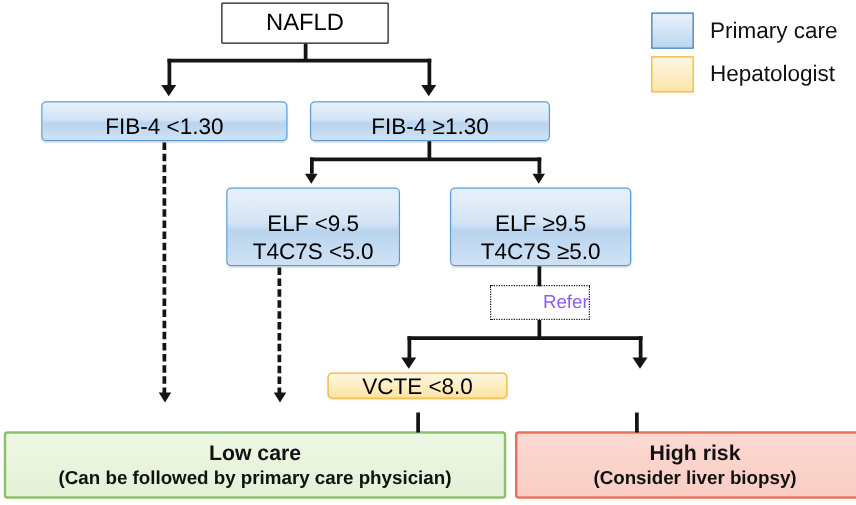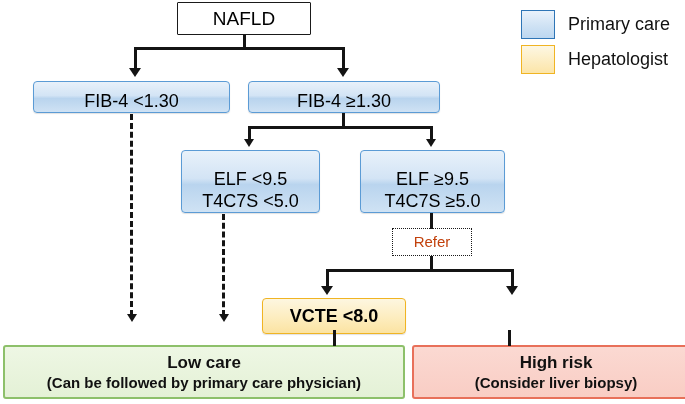--- a/index.html
+++ b/index.html
@@ -17,21 +17,21 @@
   .n-blue{border:1.5px solid #5b9bd5;border-radius:4px;color:#000;font-size:18px;
           background:linear-gradient(to bottom,#e8f1fa 0%,#d3e4f5 45%,#b9d4ee 55%,#cfe2f4 100%);
           box-shadow:0 1px 1px rgba(0,0,0,.12);justify-content:flex-end;}
 
   
   .n-yellow{border:1.8px solid #f0b423;border-radius:4px;color:#000;font-size:18px;
             background:linear-gradient(to bottom,#fdf6e0 0%,#fdeec2 50%,#fbe3a2 100%);
             box-shadow:0 1px 1px rgba(0,0,0,.12);}
 
   
-  .n-refer{border:1.6px dotted #1a1a1a;background:#ffffff;color:#c2410c;font-size:15px;}
+  .n-refer{border:1.6px dotted #1a1a1a;background:#ffffff;color:#8b5cf6;font-size:15px;align-items:flex-end;}
 
   
   .n-green{border:2.2px solid #8dc06a;border-radius:3px;color:#111;
            background:linear-gradient(to bottom,#eef7e4 0%,#e4f1d6 100%);}
   .n-red{border:2.2px solid #e8705a;border-radius:3px;color:#111;
          background:linear-gradient(to bottom,#fbd9d2 0%,#f9cdc4 100%);}
   .n-green .l1,.n-red .l1{font-weight:bold;font-size:17px;line-height:20px;}
   .n-green .l2,.n-red .l2{font-weight:bold;font-size:15px;line-height:19px;}
 
   .ln{line-height:22px;white-space:nowrap;}
@@ -78,21 +78,21 @@
 
   <div class="node n-blue" style="left:360px;top:150px;width:145px;height:63px;">
     <span class="ln">ELF ≥9.5</span>
     <span class="ln">T4C7S ≥5.0</span>
   </div>
 
   <div class="node n-refer" style="left:392px;top:228px;width:80px;height:28px;">
     <span class="ln">Refer</span>
   </div>
 
-  <div class="node n-yellow" style="left:262px;top:298px;width:144px;height:36px;font-weight:bold;">
+  <div class="node n-yellow" style="left:262px;top:298px;width:144px;height:21px;">
     <span class="ln">VCTE &lt;8.0</span>
   </div>
 
 
   <div class="node n-green" style="left:3px;top:345px;width:402px;height:54px;">
     <span class="l1">Low care</span>
     <span class="l2">(Can be followed by primary care physician)</span>
   </div>
 
   <div class="node n-red" style="left:412px;top:345px;width:288px;height:54px;">

